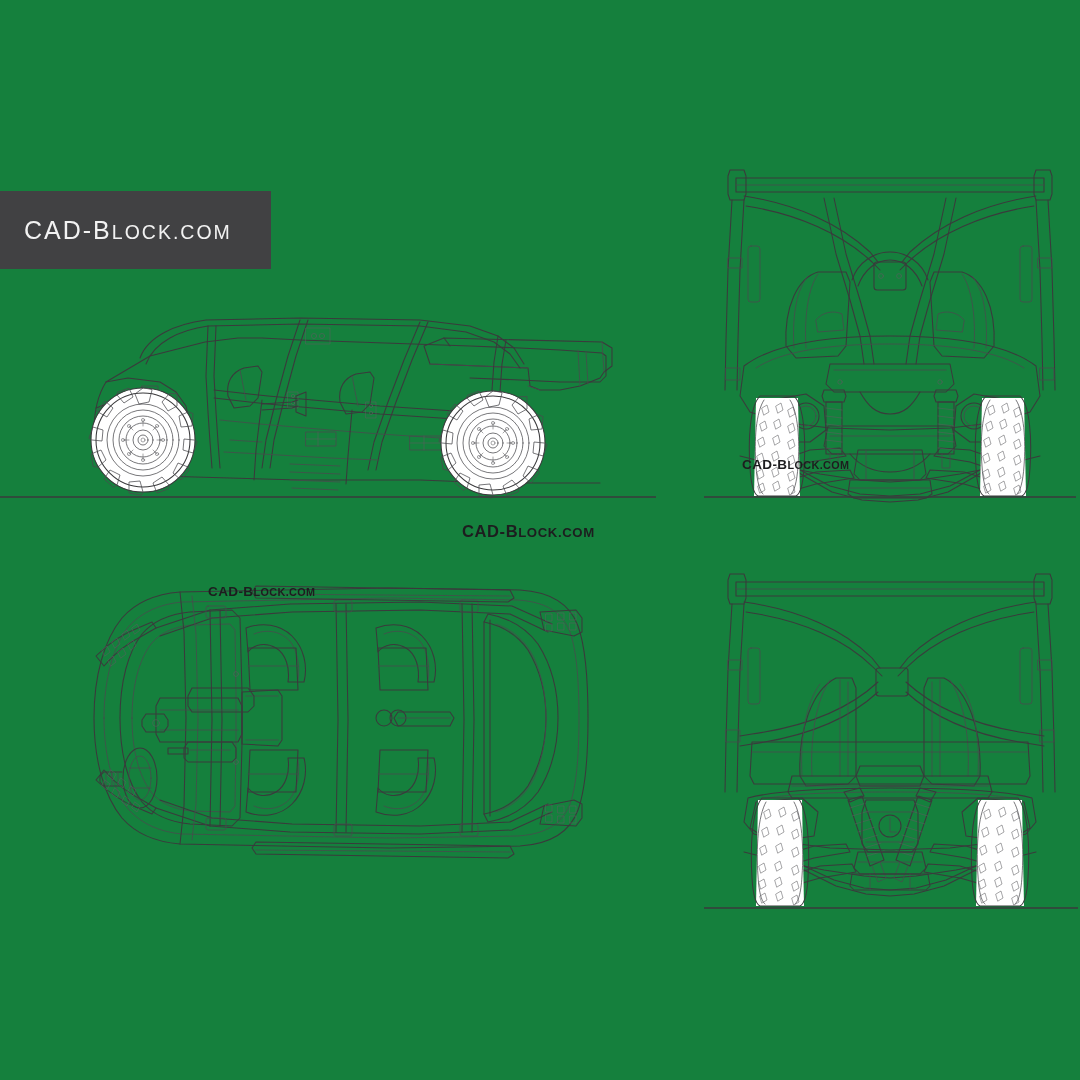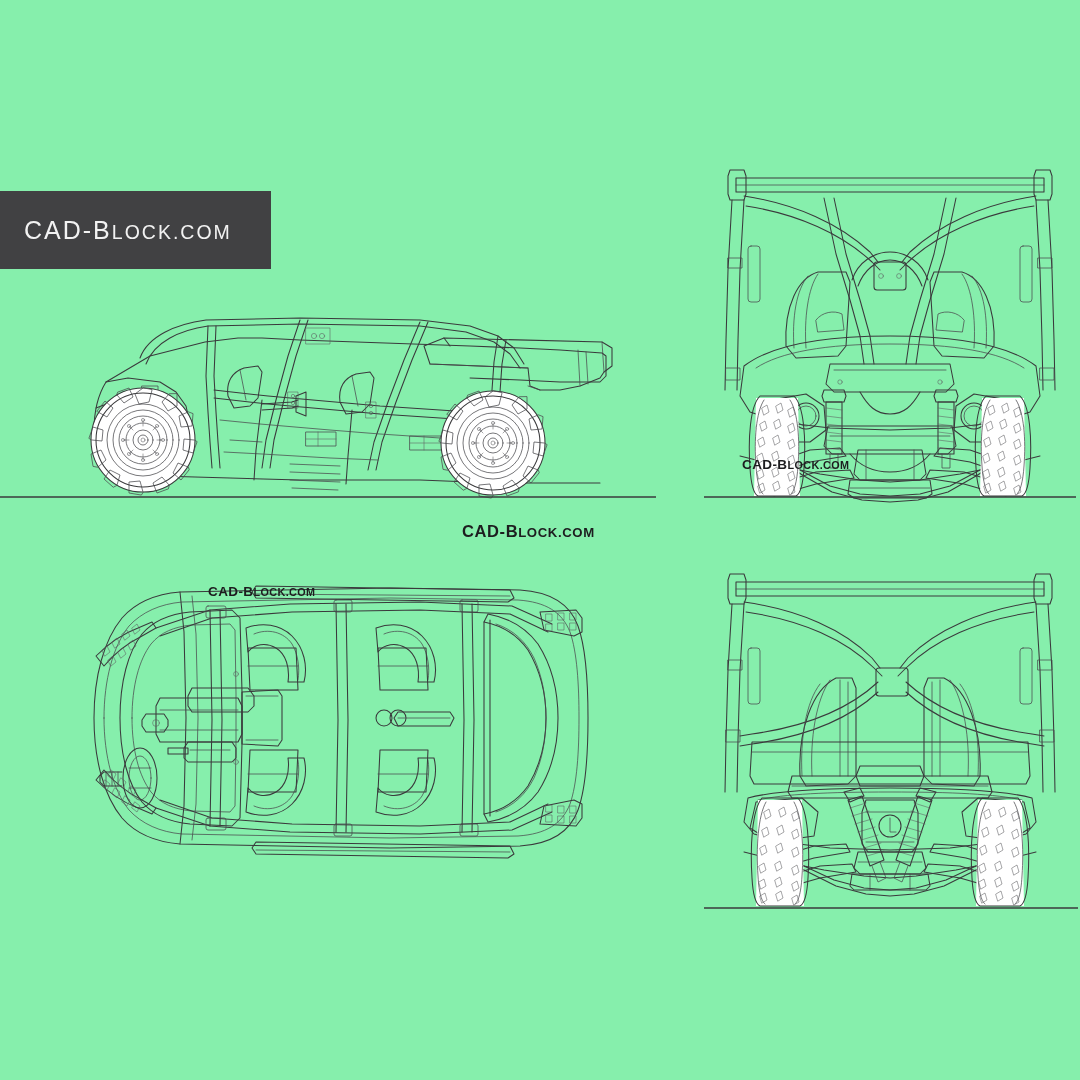--- a/index.html
+++ b/index.html
@@ -5,21 +5,21 @@
   html, body {
     margin: 0; padding: 0;
     background: #ffffff;
     width: 1080px; height: 1080px;
     overflow: hidden;
     font-family: "Liberation Sans", sans-serif;
   }
   #page {
     position: relative;
     width: 1080px; height: 1080px;
-    background: #86efac;
+    background: #15803d;
   }
   .view {
     position: absolute;
   }
   .view svg { display: block; overflow: visible; }
 
   
   .ln {
     fill: none;
     stroke: #3a3a3c;

